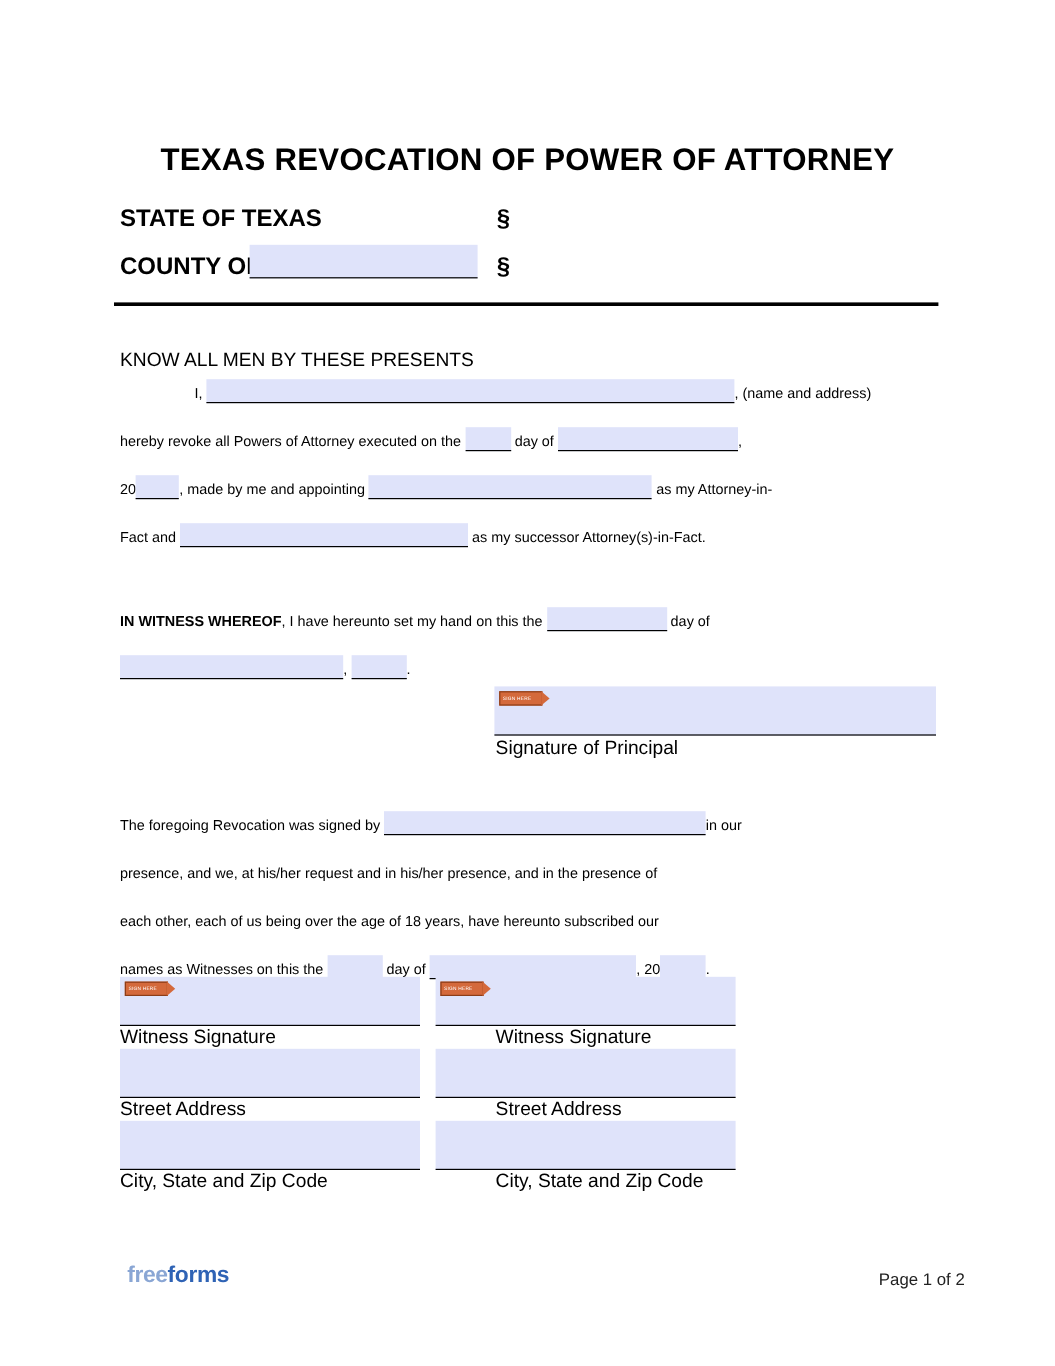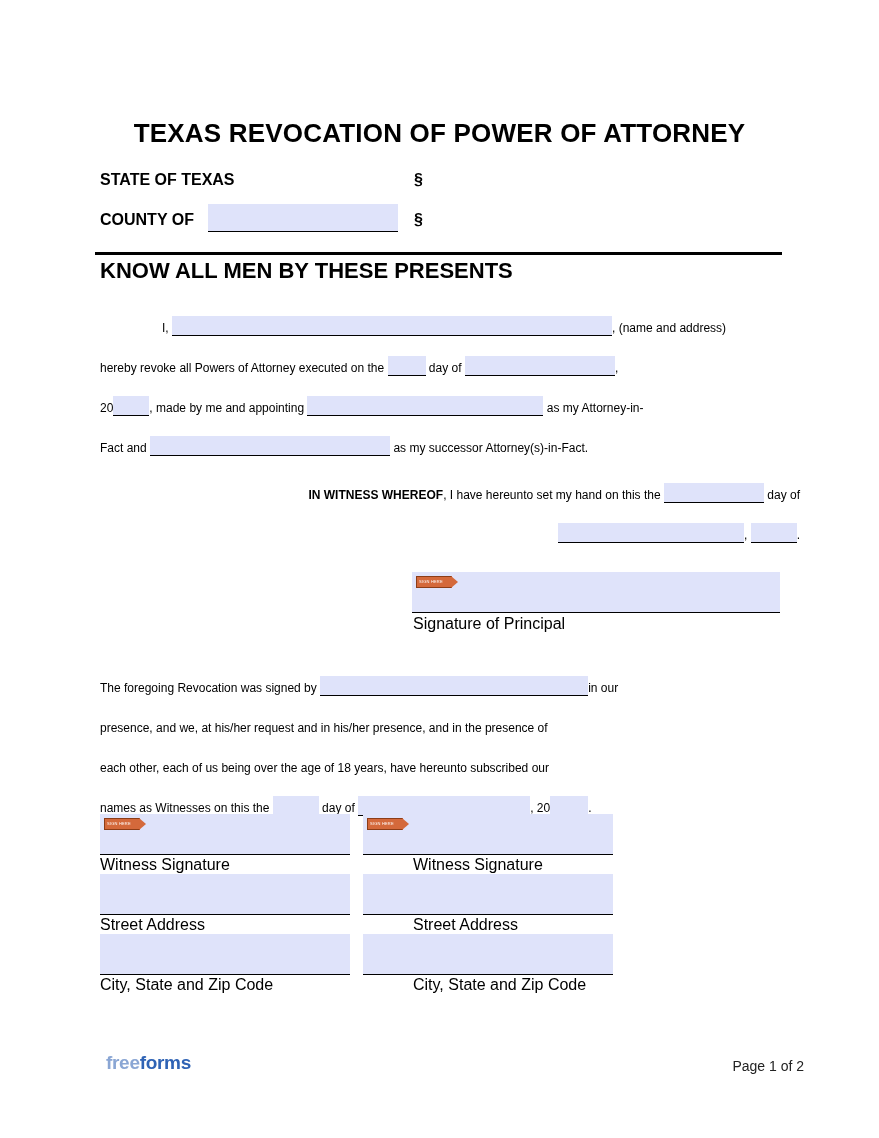--- a/index.html
+++ b/index.html
@@ -27,21 +27,21 @@
     left: 0;
     top: 118px;
     width: 879px;
     text-align: center;
     font-size: 26px;
     font-weight: bold;
     letter-spacing: 0.2px;
   }
   .line-row {
     position: absolute;
-    font-size: 16px;
+    font-size: 20px;
     font-weight: bold;
   }
   .state-label { left: 100px; top: 171px; }
   .county-label { left: 100px; top: 211px; }
   .section-sym-1 { left: 414px; top: 171px; }
   .section-sym-2 { left: 414px; top: 211px; }
   .fill-abs {
     position: absolute;
     background: #dfe3fa;
   }
@@ -54,39 +54,39 @@
     left: 95px;
     top: 252px;
     width: 687px;
     height: 3px;
     background: #000;
   }
 
   .know-all {
     position: absolute;
     left: 100px;
-    top: 258px;
-    font-size: 22px;
-    font-weight: bold;
+    top: 292px;
+    font-size: 16px;
+    font-weight: normal;
   }
 
   .para {
     position: absolute;
     font-size: 12px;
     line-height: 40px;
     color: #000;
   }
 
   
   .p1 { left: 100px; top: 308px; width: 690px; }
   .p1 .ind { display: inline-block; width: 62px; }
 
   .blank { display: inline-block; border-bottom: 1px solid #000; background: #dfe3fa; height: 19px; vertical-align: -4px; }
 
-  .witness-para { left: 100px; top: 475px; width: 700px; text-align: right; }
+  .witness-para { left: 100px; top: 498px; width: 700px; }
   .sig-principal-box {
     position: absolute;
     left: 412px; top: 572px;
     width: 368px; height: 40px;
     background: #dfe3fa;
     border-bottom: 1px solid #000;
   }
   .sig-principal-label {
     position: absolute;
     left: 413px; top: 615px;

